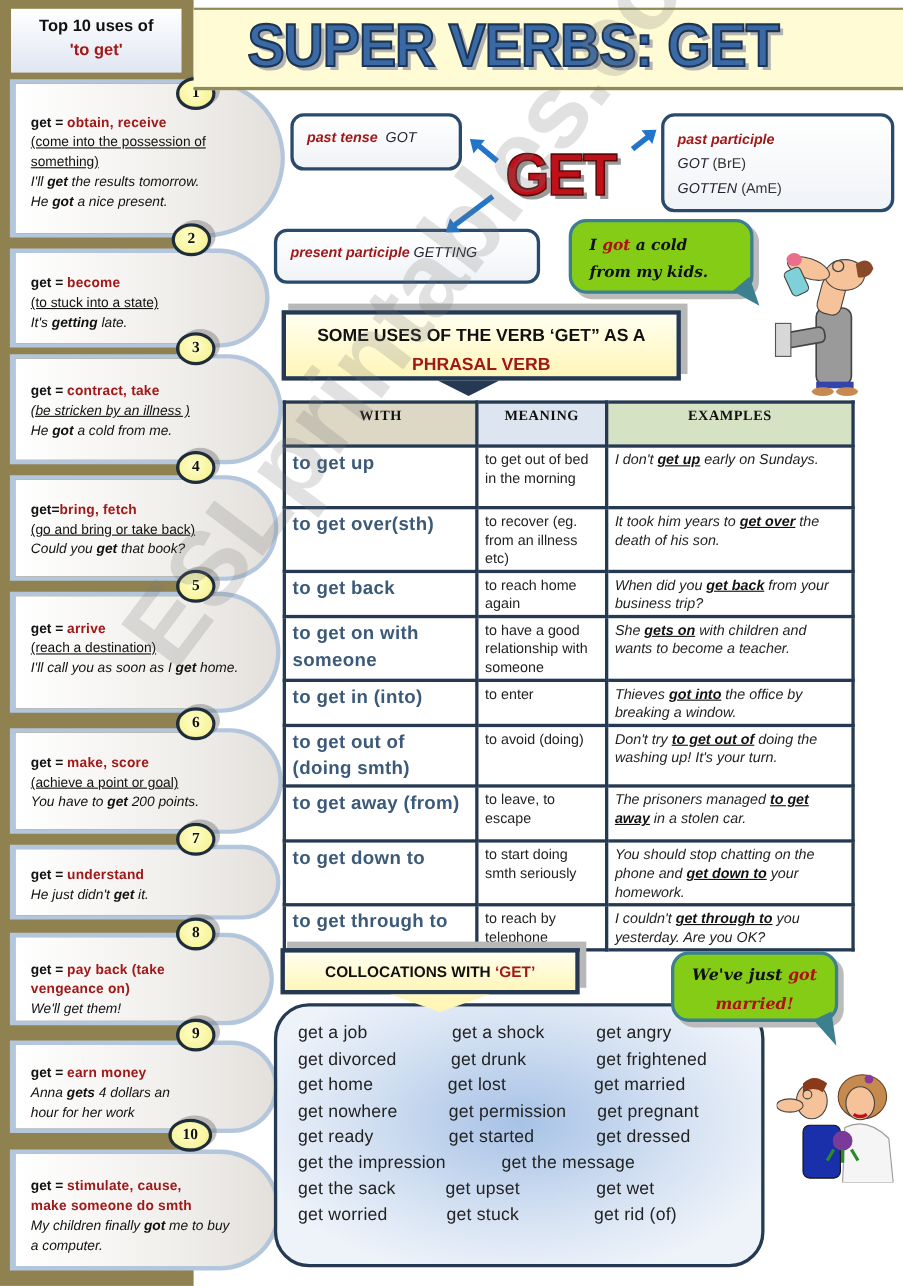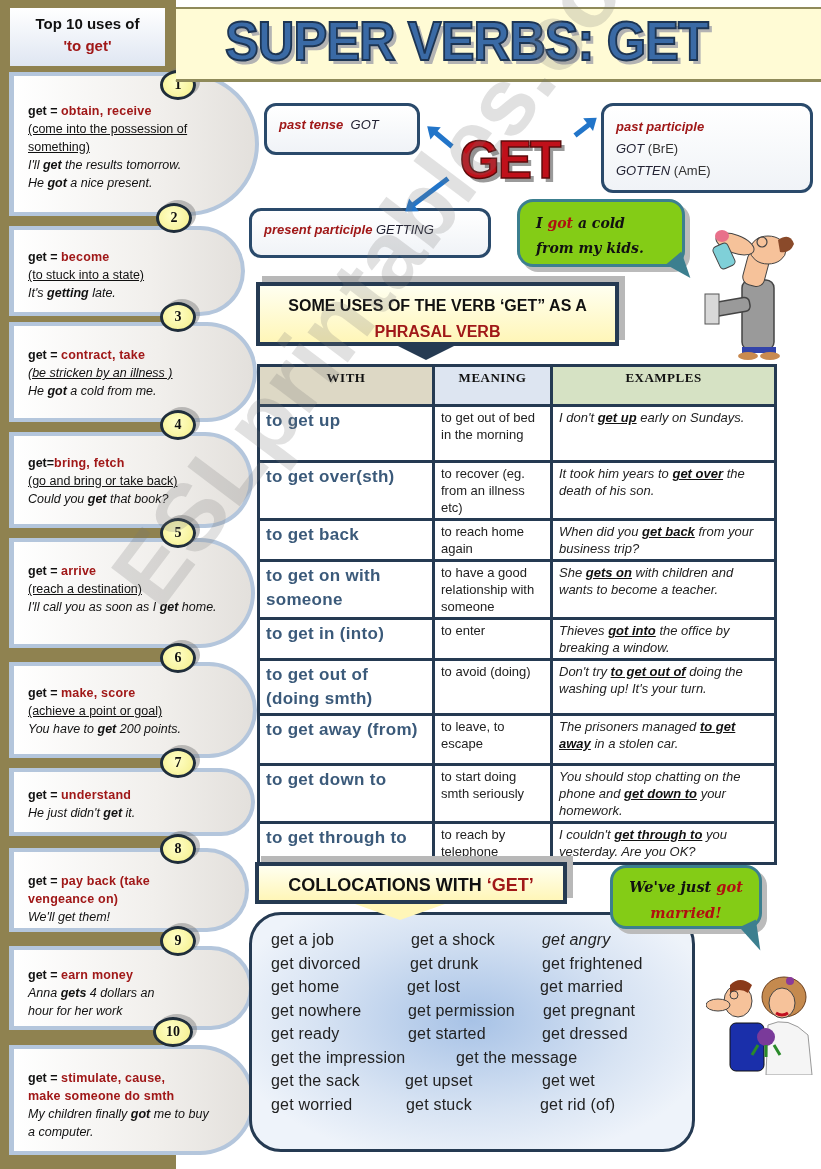--- a/index.html
+++ b/index.html
@@ -240,28 +240,28 @@
     </tr>
     <tr style="height:38px;">
       <td class="verb">to get through to</td>
       <td class="meaning">to reach by telephone</td>
       <td class="example"><span>I couldn't </span><b>get through to</b><span> you yesterday. Are you OK?</span></td>
     </tr>
   </tbody>
 </table>
 
 <div class="abs colloc-box"></div>
-<div class="section-head" style="left:255px;top:862px;width:312px;height:42px;padding-top:9px;font-size:18px;">
+<div class="section-head" style="left:255px;top:862px;width:272px;height:42px;padding-top:9px;font-size:14px;">
   <span>COLLOCATIONS WITH </span><span class="red">‘GET’</span>
 </div>
 <div class="down-arrow" style="left:355px;top:904px;border-left:45px solid transparent;border-right:45px solid transparent;border-top:16px solid #fff6b8;"></div>
 
 <div class="colloc-item" style="left:271px;top:931px;">get a job</div>
 <div class="colloc-item" style="left:411px;top:931px;">get a shock</div>
-<div class="colloc-item" style="left:542px;top:931px;font-style:italic;">get angry</div>
+<div class="colloc-item" style="left:542px;top:931px;">get angry</div>
 <div class="colloc-item" style="left:271px;top:955px;">get divorced</div>
 <div class="colloc-item" style="left:410px;top:955px;">get drunk</div>
 <div class="colloc-item" style="left:542px;top:955px;">get frightened</div>
 <div class="colloc-item" style="left:271px;top:978px;">get home</div>
 <div class="colloc-item" style="left:407px;top:978px;">get lost</div>
 <div class="colloc-item" style="left:540px;top:978px;">get married</div>
 <div class="colloc-item" style="left:271px;top:1002px;">get nowhere</div>
 <div class="colloc-item" style="left:408px;top:1002px;">get permission</div>
 <div class="colloc-item" style="left:543px;top:1002px;">get pregnant</div>
 <div class="colloc-item" style="left:271px;top:1025px;">get ready</div>

